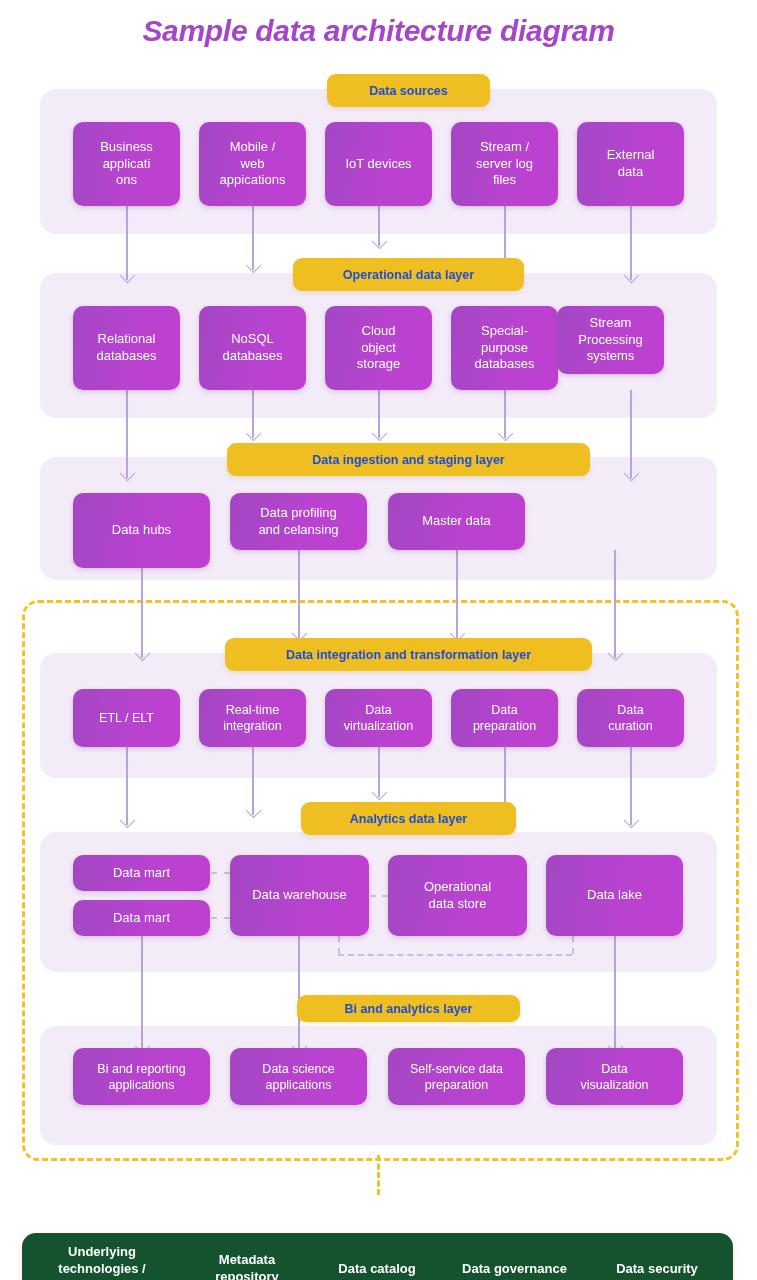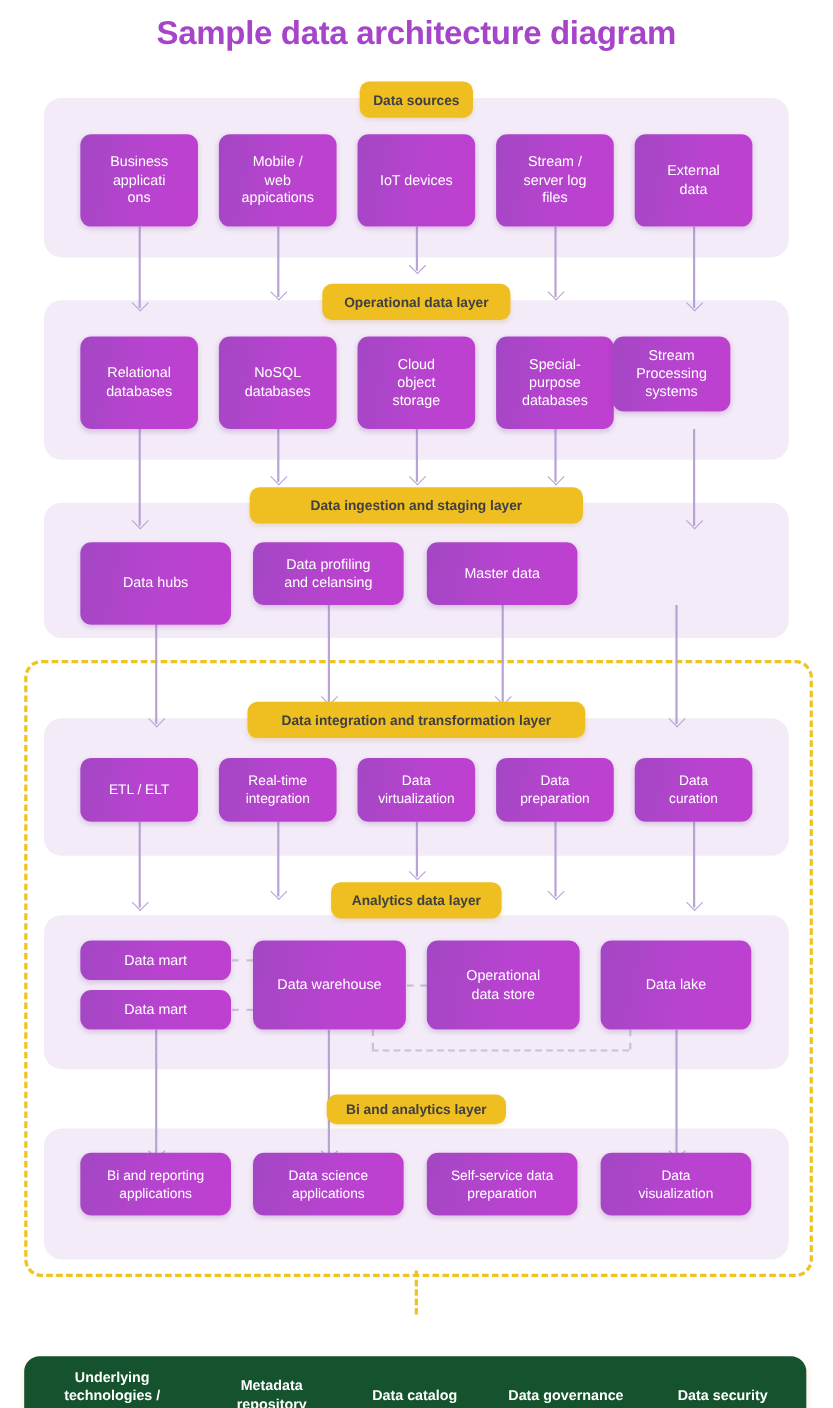--- a/index.html
+++ b/index.html
@@ -11,42 +11,43 @@
     position:relative;
   }
   #stage{position:relative;width:757px;height:1280px;overflow:hidden;}
 
   .title{
     position:absolute;left:0;top:14px;width:757px;
     text-align:center;
     font-size:30px;font-weight:bold;
     letter-spacing:-0.3px;
     color:#a645c9;
+    font-style:italic;
   }
 
   
   .band{
     position:absolute;
     background:#f3ebf7;
     border-radius:16px;
   }
 
   
   .chip{
     position:absolute;
     background:#efbe20;
-    color:#404040;
+    color:#1d4ed8;
     border-radius:9px;
     font-size:12.5px;
     font-weight:bold;
     display:flex;align-items:center;justify-content:center;
     text-align:center;
     box-shadow:0 2px 4px rgba(180,140,10,.18);
     z-index:6;
-    padding:0 0;
+    padding:0 30px;
     white-space:nowrap;
   }
 
   
   .node{
     position:absolute;
     background:linear-gradient(100deg,#a347c4 0%, #b843cf 55%, #bf3fd0 100%);
     color:#ffffff;
     border-radius:10px;
     display:flex;align-items:center;justify-content:center;

